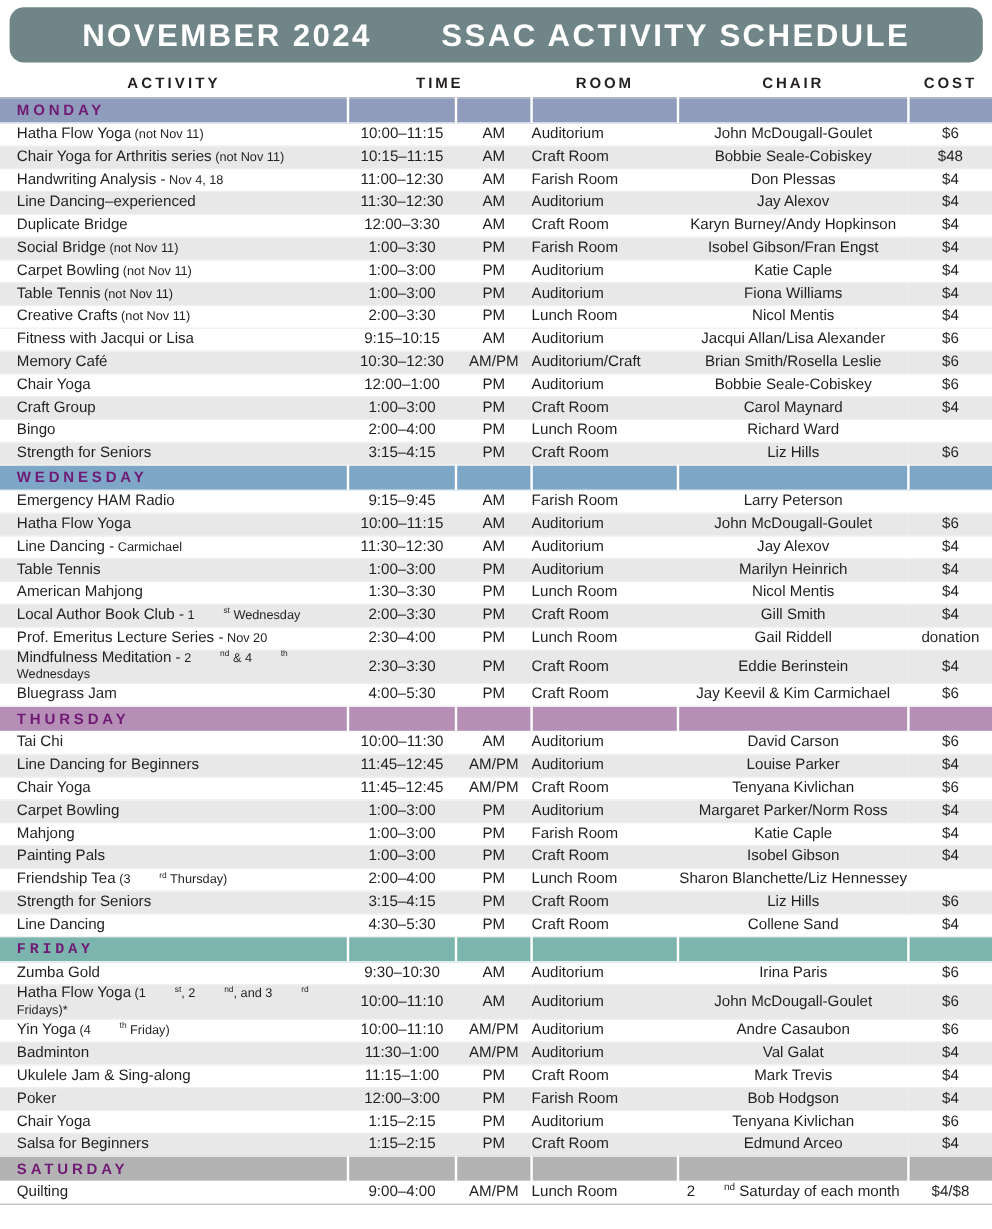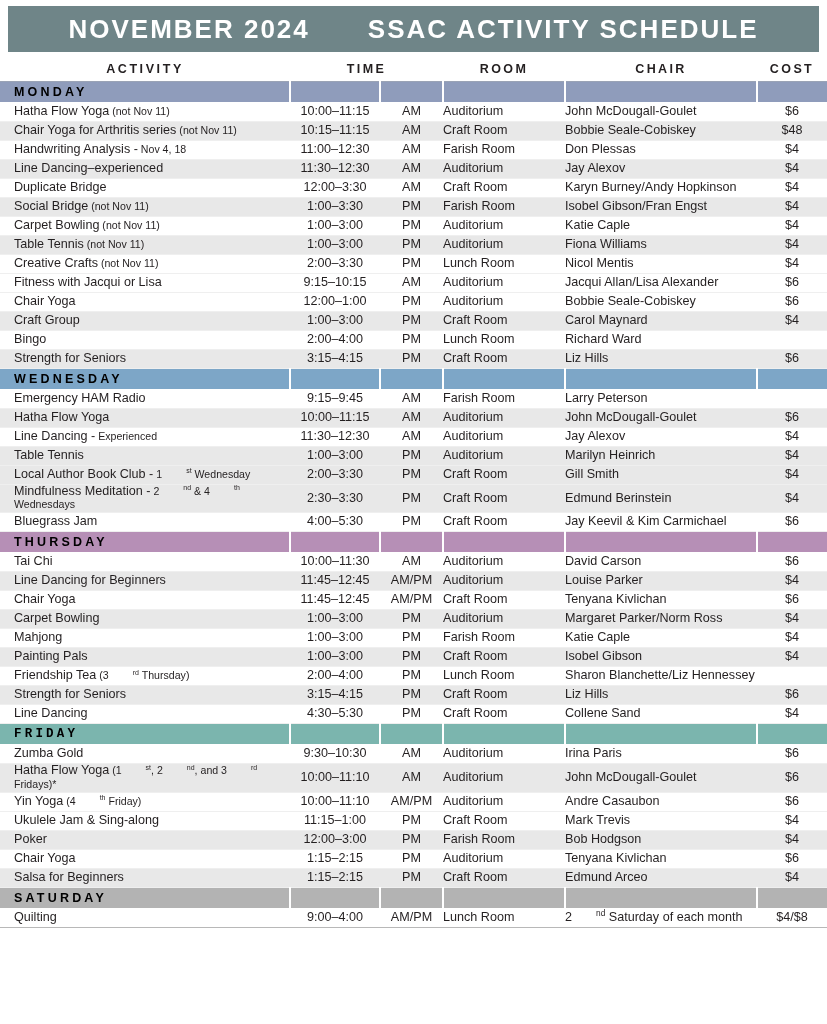--- a/index.html
+++ b/index.html
@@ -16,21 +16,21 @@
     width: 827px;
     height: 1024px;
     background: #ffffff;
   }
 
   
   .titlebar {
     margin: 6px 8px 0 8px;
     height: 46px;
     background: #6f8588;
-    border-radius: 0;
+    border-radius: 12px;
     display: flex;
     align-items: center;
     justify-content: center;
     gap: 58px;
     padding: 0 20px;
   }
   .titlebar .t {
     color: #ffffff;
     font-size: 26px;
     font-weight: bold;
@@ -68,21 +68,21 @@
   
   tr.dayrow td {
     height: 21px;
     padding: 0;
     border-right: 2px solid #ffffff;
     border-bottom: 1px solid #ffffff;
   }
   tr.dayrow td:last-child { border-right: none; }
   tr.dayrow td.daylabel {
     padding-left: 14px;
-    color: #000000;
+    color: #701a75;
     font-size: 12.5px;
     font-weight: bold;
     letter-spacing: 3.2px;
     vertical-align: middle;
     white-space: nowrap;
   }
 
   
   tr.actrow td {
     height: 19px;
@@ -90,21 +90,21 @@
     padding: 0 0 1px 0;
     vertical-align: middle;
     border-bottom: 0.6px solid #efefef;
     line-height: 1.05;
   }
   tr.actrow.alt td { background: #e8e8e8; }
   tr.actrow td.a   { padding-left: 14px; text-align: left; }
   tr.actrow td.t   { text-align: center; }
   tr.actrow td.ap  { text-align: center; }
   tr.actrow td.r   { }
-  tr.actrow td.ch  { }
+  tr.actrow td.ch  { text-align: center; }
   tr.actrow td.co  { text-align: center; }
 
   .note { font-size: 10.6px; }
   sup { font-size: 0.66em; vertical-align: super; line-height: 0; padding-left: 24px; }
 
   tr.lastrow td { border-bottom: 1.1px solid #b8b8b8; }
 </style>
 </head>
 <body>
 
@@ -215,20 +215,28 @@
           <td class="co">$4</td>
         </tr>
         <tr class="actrow">
           <td class="a"><span>Fitness with Jacqui or Lisa</span></td>
           <td class="t">9:15–10:15</td>
           <td class="ap">AM</td>
           <td class="r">Auditorium</td>
           <td class="ch">Jacqui Allan/Lisa Alexander</td>
           <td class="co">$6</td>
         </tr>
+        <tr class="actrow alt">
+          <td class="a"><span>Memory Café</span></td>
+          <td class="t">10:30–12:30</td>
+          <td class="ap">AM/PM</td>
+          <td class="r">Auditorium/Craft</td>
+          <td class="ch">Brian Smith/Rosella Leslie</td>
+          <td class="co">$6</td>
+        </tr>
         <tr class="actrow">
           <td class="a"><span>Chair Yoga</span></td>
           <td class="t">12:00–1:00</td>
           <td class="ap">PM</td>
           <td class="r">Auditorium</td>
           <td class="ch">Bobbie Seale-Cobiskey</td>
           <td class="co">$6</td>
         </tr>
         <tr class="actrow alt">
           <td class="a"><span>Craft Group</span></td>
@@ -272,49 +280,65 @@
         </tr>
         <tr class="actrow alt">
           <td class="a"><span>Hatha Flow Yoga</span></td>
           <td class="t">10:00–11:15</td>
           <td class="ap">AM</td>
           <td class="r">Auditorium</td>
           <td class="ch">John McDougall-Goulet</td>
           <td class="co">$6</td>
         </tr>
         <tr class="actrow">
-          <td class="a"><span>Line Dancing -</span><span class="note">  Experienced</span></td>
+          <td class="a"><span>Line Dancing -</span><span class="note">  Carmichael</span></td>
           <td class="t">11:30–12:30</td>
           <td class="ap">AM</td>
           <td class="r">Auditorium</td>
           <td class="ch">Jay Alexov</td>
           <td class="co">$4</td>
         </tr>
         <tr class="actrow alt">
           <td class="a"><span>Table Tennis</span></td>
           <td class="t">1:00–3:00</td>
           <td class="ap">PM</td>
           <td class="r">Auditorium</td>
           <td class="ch">Marilyn Heinrich</td>
+          <td class="co">$4</td>
+        </tr>
+        <tr class="actrow">
+          <td class="a"><span>American Mahjong</span></td>
+          <td class="t">1:30–3:30</td>
+          <td class="ap">PM</td>
+          <td class="r">Lunch Room</td>
+          <td class="ch">Nicol Mentis</td>
           <td class="co">$4</td>
         </tr>
         <tr class="actrow alt">
           <td class="a"><span>Local Author Book Club -</span><span class="note"> 1<sup>st</sup> Wednesday</span></td>
           <td class="t">2:00–3:30</td>
           <td class="ap">PM</td>
           <td class="r">Craft Room</td>
           <td class="ch">Gill Smith</td>
           <td class="co">$4</td>
         </tr>
+        <tr class="actrow">
+          <td class="a"><span>Prof. Emeritus Lecture Series -</span><span class="note"> Nov 20</span></td>
+          <td class="t">2:30–4:00</td>
+          <td class="ap">PM</td>
+          <td class="r">Lunch Room</td>
+          <td class="ch">Gail Riddell</td>
+          <td class="co">donation</td>
+        </tr>
         <tr class="actrow alt">
           <td class="a"><span>Mindfulness Meditation -</span><span class="note"> 2<sup>nd</sup> &amp; 4<sup>th</sup> Wednesdays</span></td>
           <td class="t">2:30–3:30</td>
           <td class="ap">PM</td>
           <td class="r">Craft Room</td>
-          <td class="ch">Edmund Berinstein</td>
+          <td class="ch">Eddie Berinstein</td>
           <td class="co">$4</td>
         </tr>
         <tr class="actrow">
           <td class="a"><span>Bluegrass Jam</span></td>
           <td class="t">4:00–5:30</td>
           <td class="ap">PM</td>
           <td class="r">Craft Room</td>
           <td class="ch">Jay Keevil &amp; Kim Carmichael</td>
           <td class="co">$6</td>
         </tr>
@@ -423,20 +447,28 @@
           <td class="co">$6</td>
         </tr>
         <tr class="actrow">
           <td class="a"><span>Yin Yoga</span><span class="note"> (4<sup>th</sup> Friday)</span></td>
           <td class="t">10:00–11:10</td>
           <td class="ap">AM/PM</td>
           <td class="r">Auditorium</td>
           <td class="ch">Andre Casaubon</td>
           <td class="co">$6</td>
         </tr>
+        <tr class="actrow alt">
+          <td class="a"><span>Badminton</span></td>
+          <td class="t">11:30–1:00</td>
+          <td class="ap">AM/PM</td>
+          <td class="r">Auditorium</td>
+          <td class="ch">Val Galat</td>
+          <td class="co">$4</td>
+        </tr>
         <tr class="actrow">
           <td class="a"><span>Ukulele Jam &amp; Sing-along</span></td>
           <td class="t">11:15–1:00</td>
           <td class="ap">PM</td>
           <td class="r">Craft Room</td>
           <td class="ch">Mark Trevis</td>
           <td class="co">$4</td>
         </tr>
         <tr class="actrow alt">
           <td class="a"><span>Poker</span></td>

